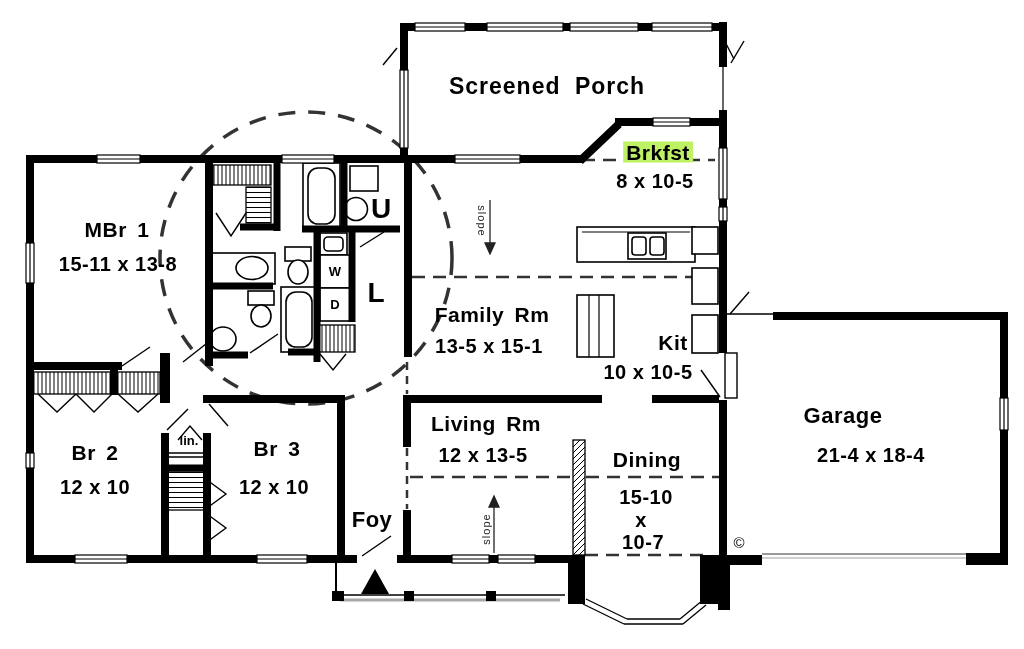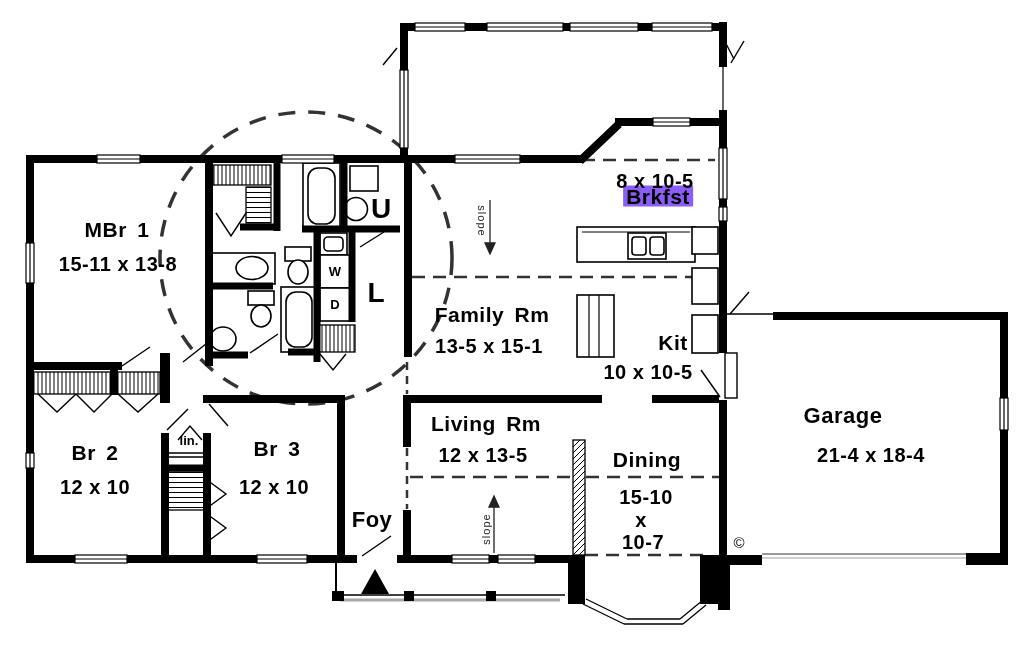--- a/index.html
+++ b/index.html
@@ -4,21 +4,21 @@
 <style>
   html,body{margin:0;padding:0;background:#fff;}
   #plan{position:relative;width:1024px;height:649px;background:#ffffff;overflow:hidden;
         font-family:"Liberation Sans",sans-serif;}
   #plan svg{position:absolute;left:0;top:0;}
   .lbl{position:absolute;transform:translate(-50%,-50%);color:#000;white-space:nowrap;
        line-height:1;font-family:"Liberation Sans",sans-serif;}
   .nm{font-weight:700;font-size:21px;letter-spacing:.5px;word-spacing:4px;}
   .dm{font-weight:700;font-size:20px;letter-spacing:.5px;}
   .big{font-size:23px;letter-spacing:1px;word-spacing:7px;}
-  .bgw{background:#8b5cf6;padding:0 3px;margin-top:44px;}
+  .bgw{background:#bef264;padding:0 3px;}
   .mk{font-weight:700;font-size:28px;}
   .sm{font-weight:700;font-size:13px;}
   .slp{font-size:11px;font-weight:400;letter-spacing:1px;color:#222;}
   .rot90{transform:translate(-50%,-50%) rotate(90deg);}
   .rotm90{transform:translate(-50%,-50%) rotate(-90deg);}
   .cw{font-size:15px;font-weight:400;}
 </style>
 </head>
 <body>
 
@@ -298,20 +298,21 @@
           <line x1="490" y1="200" x2="490" y2="246"></line>
           <polygon points="490,254 485,243 495,243"></polygon>
         </g>
     <g>
           <line x1="494" y1="504" x2="494" y2="553"></line>
           <polygon points="494,496 489,507 499,507"></polygon>
         </g>
   </g>
 </svg>
 
+  <div class="lbl nm big" style="left:547px;top:86px">Screened Porch</div>
   <div class="lbl nm bgw" style="left:658px;top:152px">Brkfst</div>
   <div class="lbl dm" style="left:655px;top:181px">8 x 10-5</div>
   <div class="lbl nm" style="left:117px;top:229px">MBr 1</div>
   <div class="lbl dm" style="left:118px;top:264px">15-11 x 13-8</div>
   <div class="lbl nm" style="left:492px;top:314px">Family Rm</div>
   <div class="lbl dm" style="left:489px;top:346px">13-5 x 15-1</div>
   <div class="lbl nm" style="left:673px;top:342px">Kit</div>
   <div class="lbl dm" style="left:648px;top:372px">10 x 10-5</div>
   <div class="lbl nm" style="left:486px;top:423px">Living Rm</div>
   <div class="lbl dm" style="left:483px;top:455px">12 x 13-5</div>

